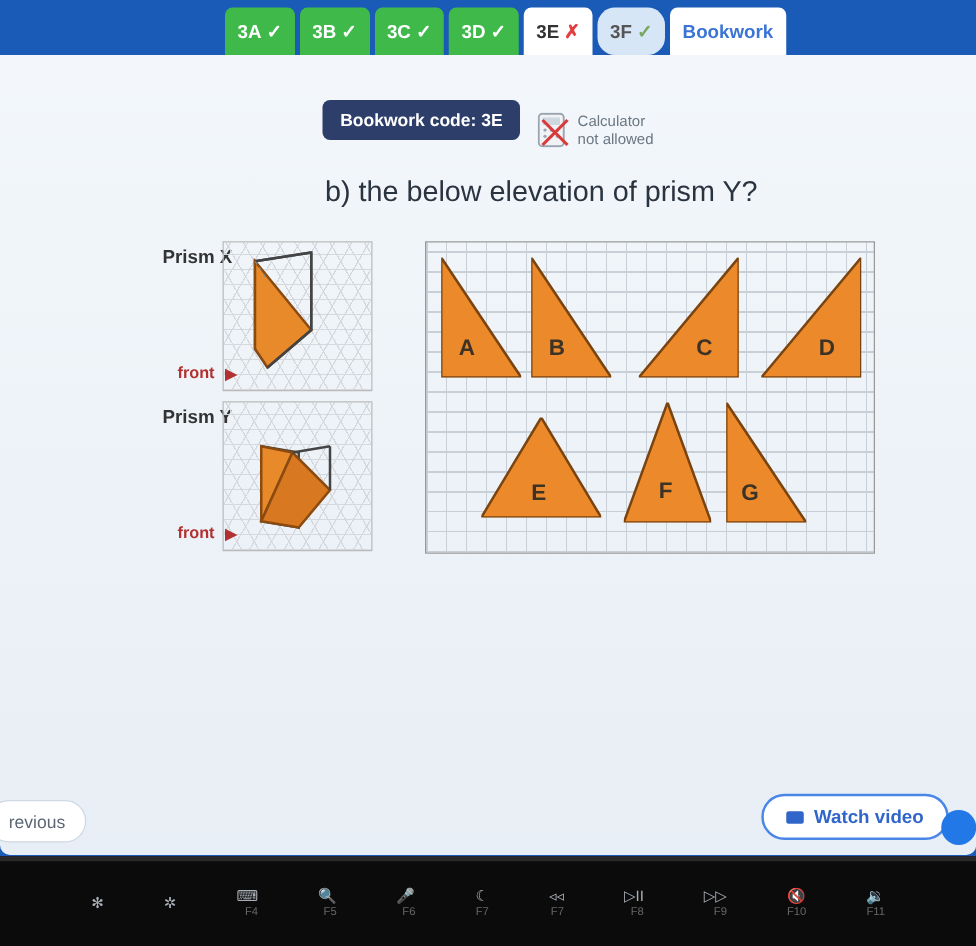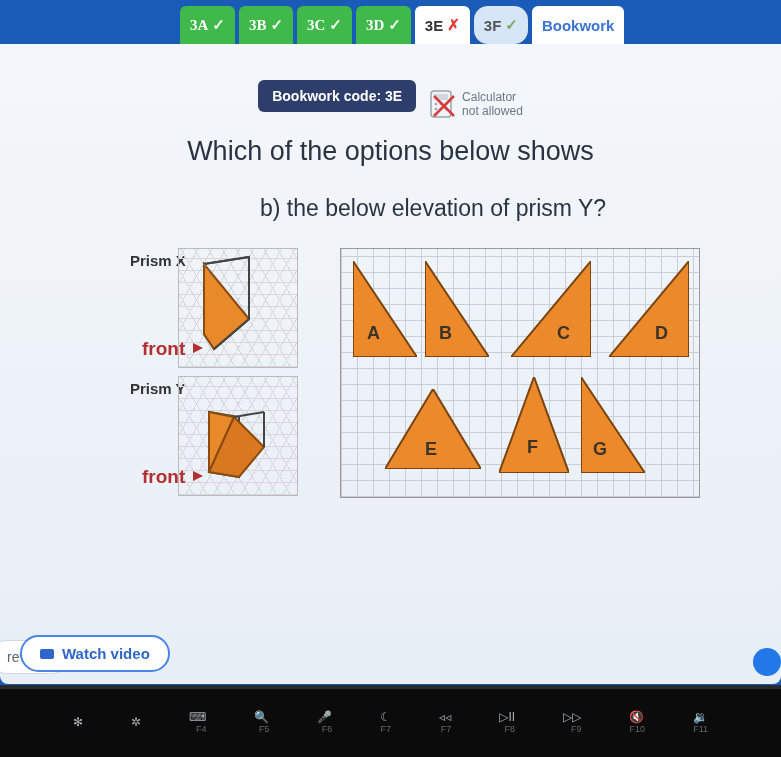--- a/index.html
+++ b/index.html
@@ -22,21 +22,21 @@
     padding: 6px 10px;
     border-radius: 6px 6px 0 0;
     font-size: 15px;
     font-weight: 700;
     display: flex;
     align-items: center;
     gap: 4px;
     color: #fff;
     cursor: pointer;
   }
-  .tab.green { background: #3fb94a; font-family: Liberation Serif, serif; }
+  .tab.green { background: #3fb94a; }
   .tab.red { background: #ffffff; color: #333; }
   .tab.grey { background: #d7e6f7; color: #555; border-radius: 14px; }
   .tab.summary { background: #ffffff; color: #3a74d4; font-weight: 600; }
   .check { color: #fff; font-weight: 900; }
   .tab.red .cross { color: #e43d3d; font-weight: 900; }
   .tab.grey .check { color: #7aa860; }
   .content {
     background: linear-gradient(180deg, #f3f7fb 0%, #e8eef5 100%);
     height: 640px;
     border-radius: 0 0 8px 8px;
@@ -114,21 +114,21 @@
     height: 120px;
     margin-left: 48px;
     position: relative;
     background-image:
       repeating-linear-gradient(60deg, #d5d9de 0 1px, transparent 1px 12px),
       repeating-linear-gradient(-60deg, #d5d9de 0 1px, transparent 1px 12px),
       repeating-linear-gradient(0deg, #d5d9de 0 1px, transparent 1px 12px);
     border: 1px solid #bbb;
   }
   .front-label {
-    font-size: 19px;
+    font-size: 13px;
     font-weight: 700;
     color: #b33030;
     position: absolute;
     left: 12px;
     bottom: 8px;
   }
   .front-label::after {
     content: "";
     position: absolute;
     right: -18px;
@@ -157,24 +157,24 @@
     position: absolute;
     font-weight: 900;
     font-size: 18px;
     color: #3d3226;
     z-index: 2;
   }
   .triangle svg { display: block; }
   .bottom-bar {
     position: absolute;
     left: 0;
-    right: 12px;
+    right: 2px;
     bottom: 12px;
     display: flex;
-    justify-content: flex-start;
+    justify-content: flex-end;
     padding: 0 20px;
   }
   .prev-btn {
     position: absolute;
     left: -10px;
     bottom: 10px;
     background: #fff;
     border: 1px solid #cfd8e3;
     border-radius: 20px;
     padding: 8px 16px;
@@ -282,21 +282,20 @@
           <line x1="4" y1="6" x2="24" y2="26" stroke="#d93a3a" stroke-width="2.5"></line>
         </svg>
       </div>
       <div>
         <div>Calculator</div>
         <div>not allowed</div>
       </div>
     </div>
   </div>
 
-  <div class="question">Which of the options below shows</div>
 
   <div class="sub-questions">
     <div>b) the below elevation of prism Y?</div>
   </div>
 
   <div class="main-area">
     <div class="prisms">
 
       <div class="prism-block">
         <div class="prism-label">Prism X</div>

